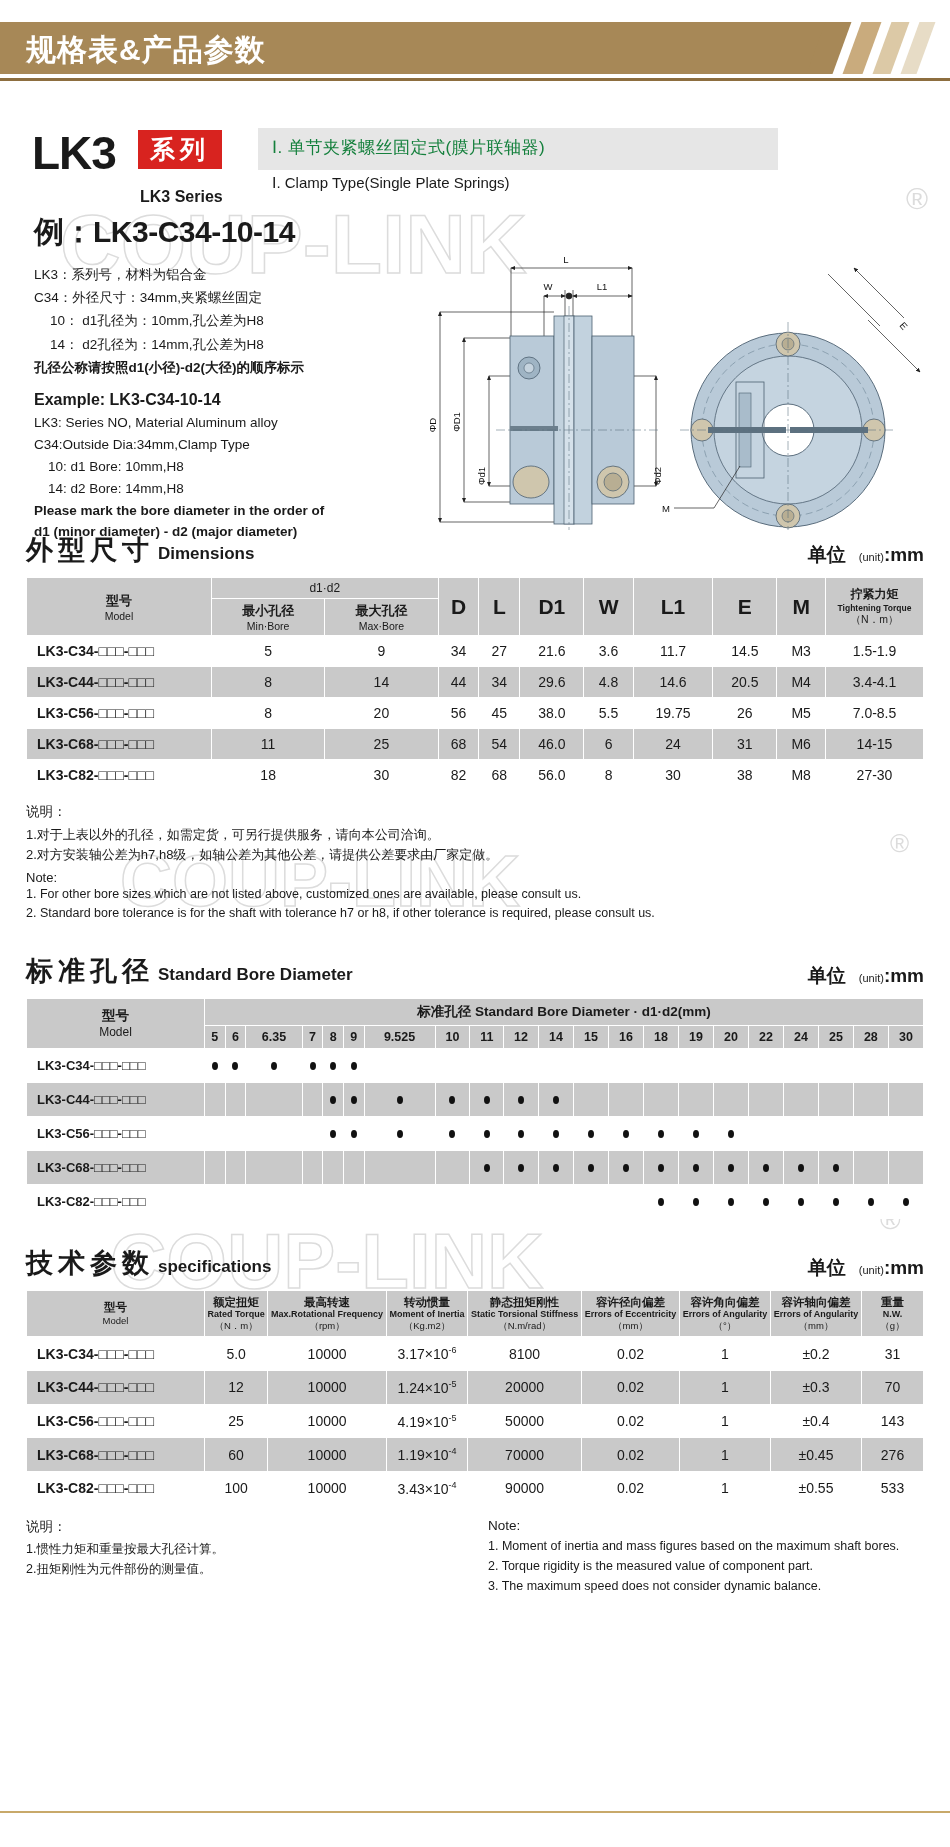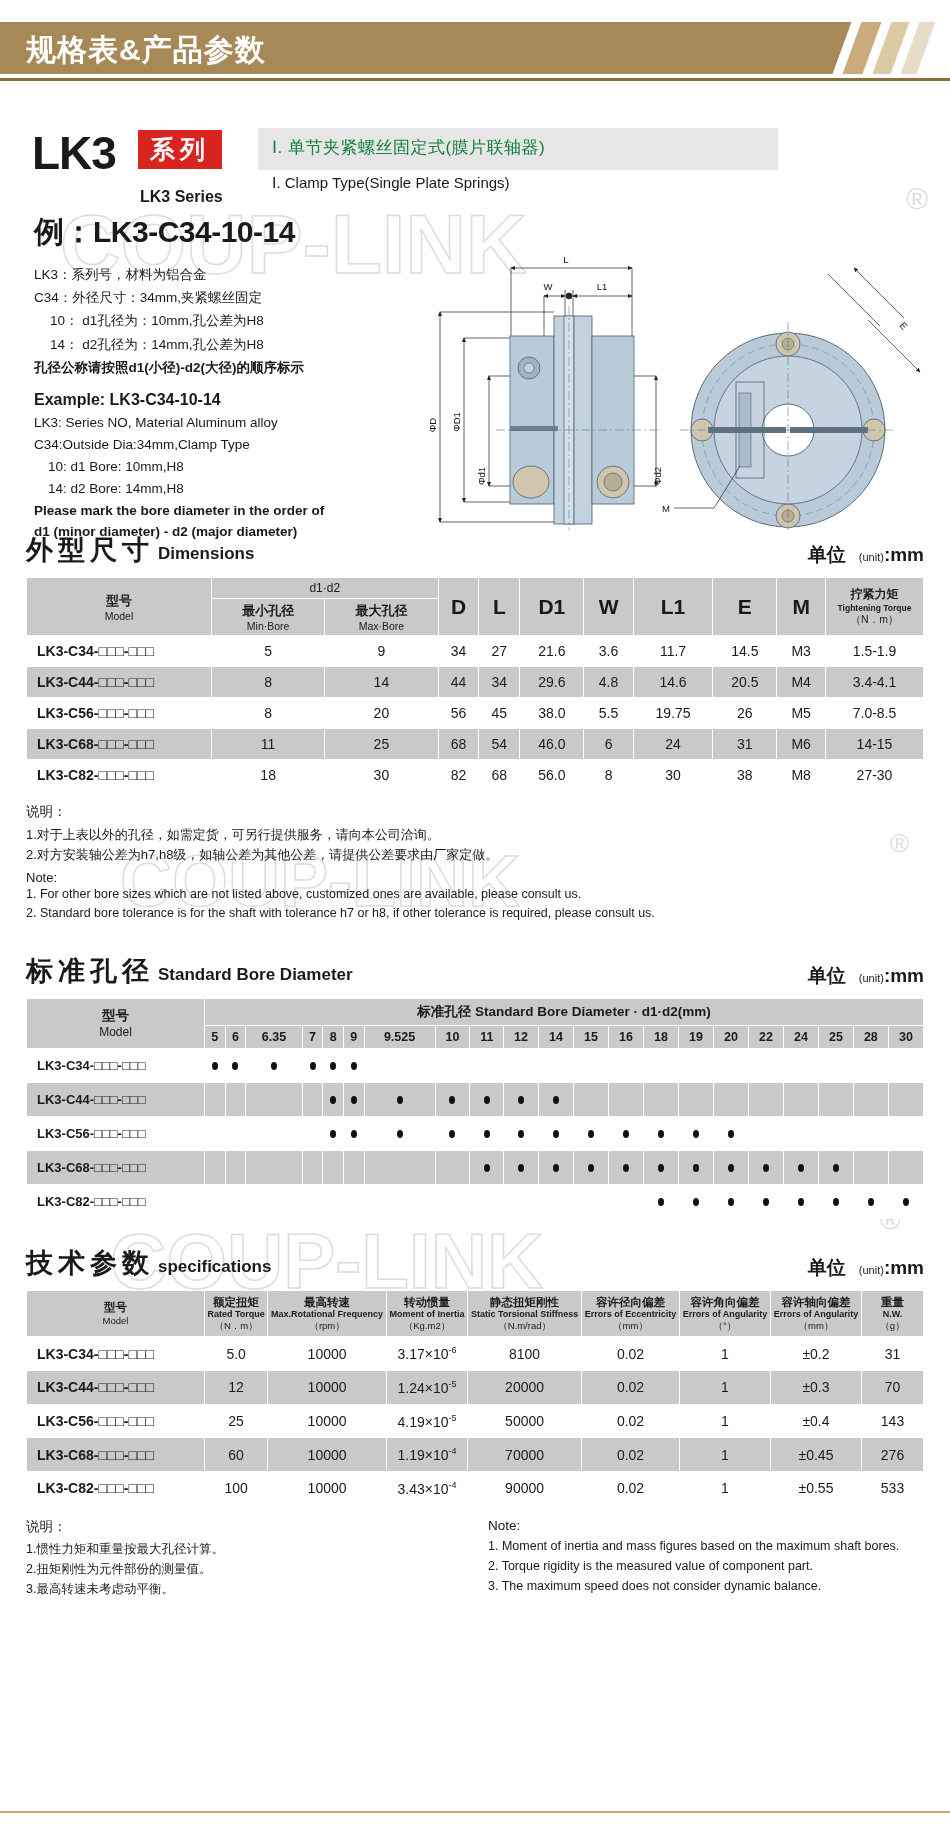--- a/index.html
+++ b/index.html
@@ -708,21 +708,20 @@
         </tr>
       </tbody>
   </table>
 </div>
 
 <div class="bottom-notes">
   <div class="bn-col">
     <div class="h">说明：</div>
     <div class="l">1.惯性力矩和重量按最大孔径计算。</div>
     <div class="l">2.扭矩刚性为元件部份的测量值。</div>
-    <div class="l">3.最高转速未考虑动平衡。</div>
   </div>
   <div class="bn-col">
     <div class="h">Note:</div>
     <div class="l">1. Moment of inertia and mass figures based on the maximum shaft bores.</div>
     <div class="l">2. Torque rigidity is the measured value of component part.</div>
     <div class="l">3. The maximum speed does not consider dynamic balance.</div>
   </div>
 </div>
 <div class="bottom-rule"></div>
 

